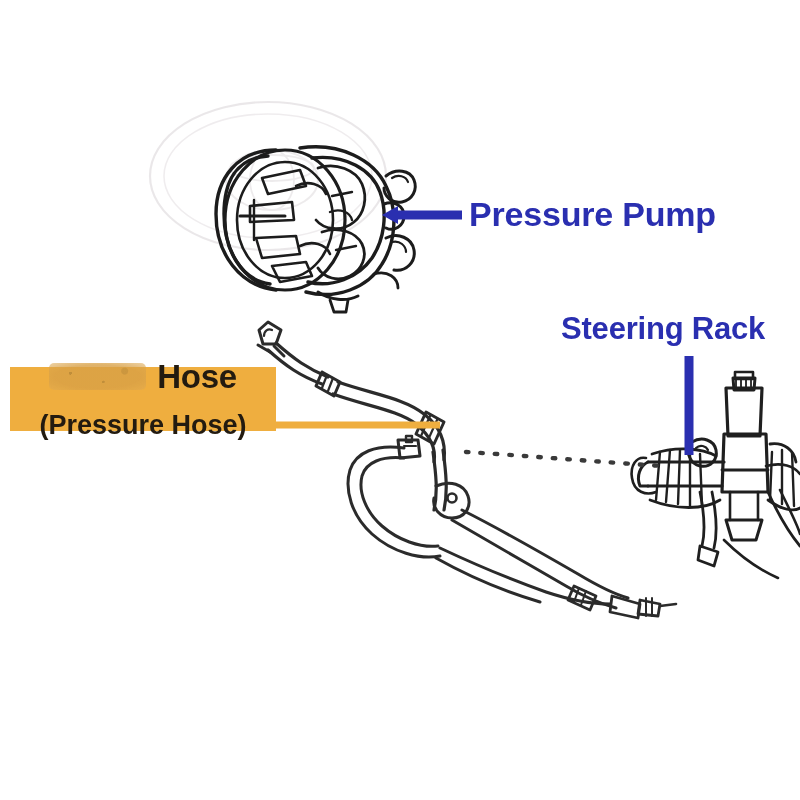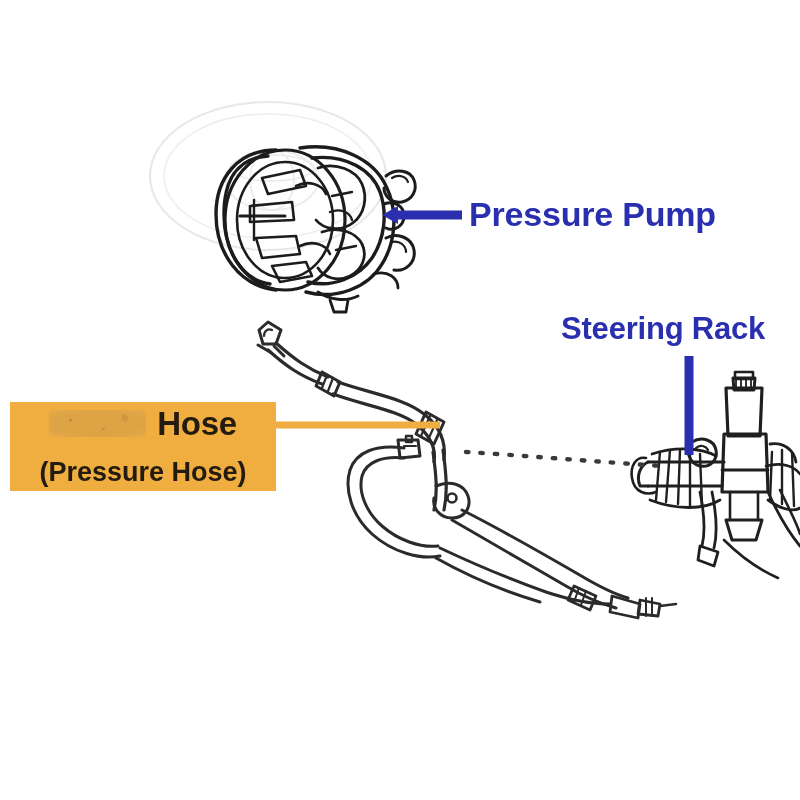--- a/index.html
+++ b/index.html
@@ -27,23 +27,23 @@
   .callout-box {
     position: absolute;
     box-sizing: border-box;
     display: flex;
     flex-direction: column;
     align-items: center;
     justify-content: center;
   }
   #hose-callout {
     left: 10px;
-    top: 402px;
+    top: 367px;
     width: 266px;
-    height: 89px;
+    height: 64px;
     background: #efae3f;
     gap: 16px;
   }
   .callout-line-1 {
     display: flex;
     align-items: center;
     justify-content: center;
     font-size: 33px;
     font-weight: bold;
     color: #231b10;

